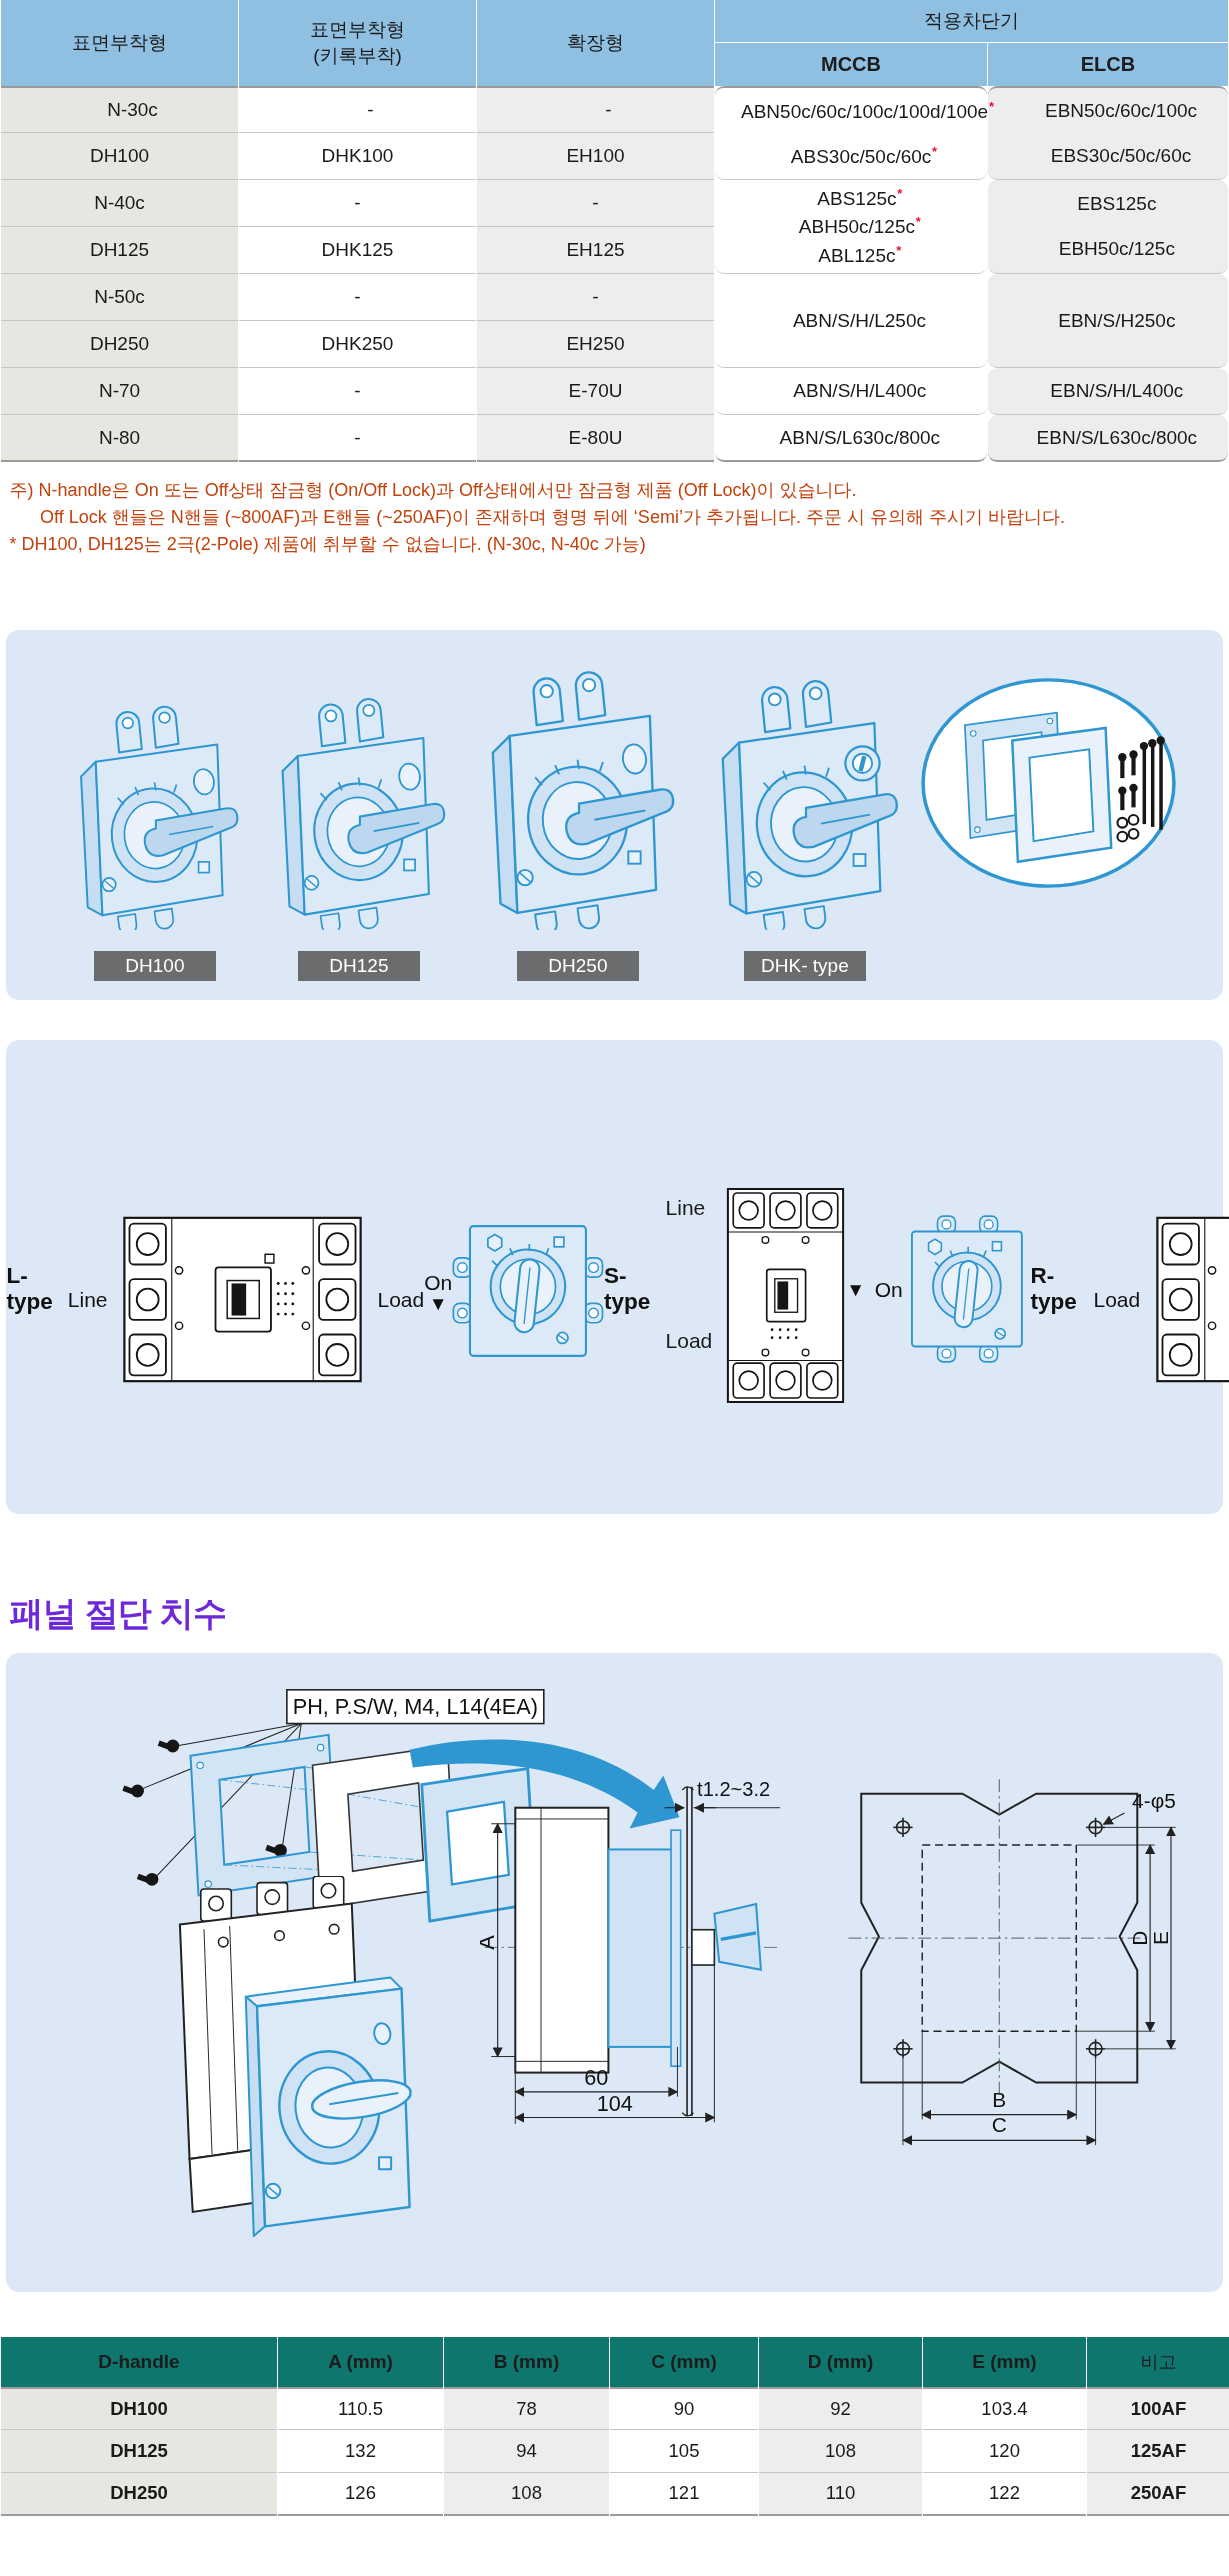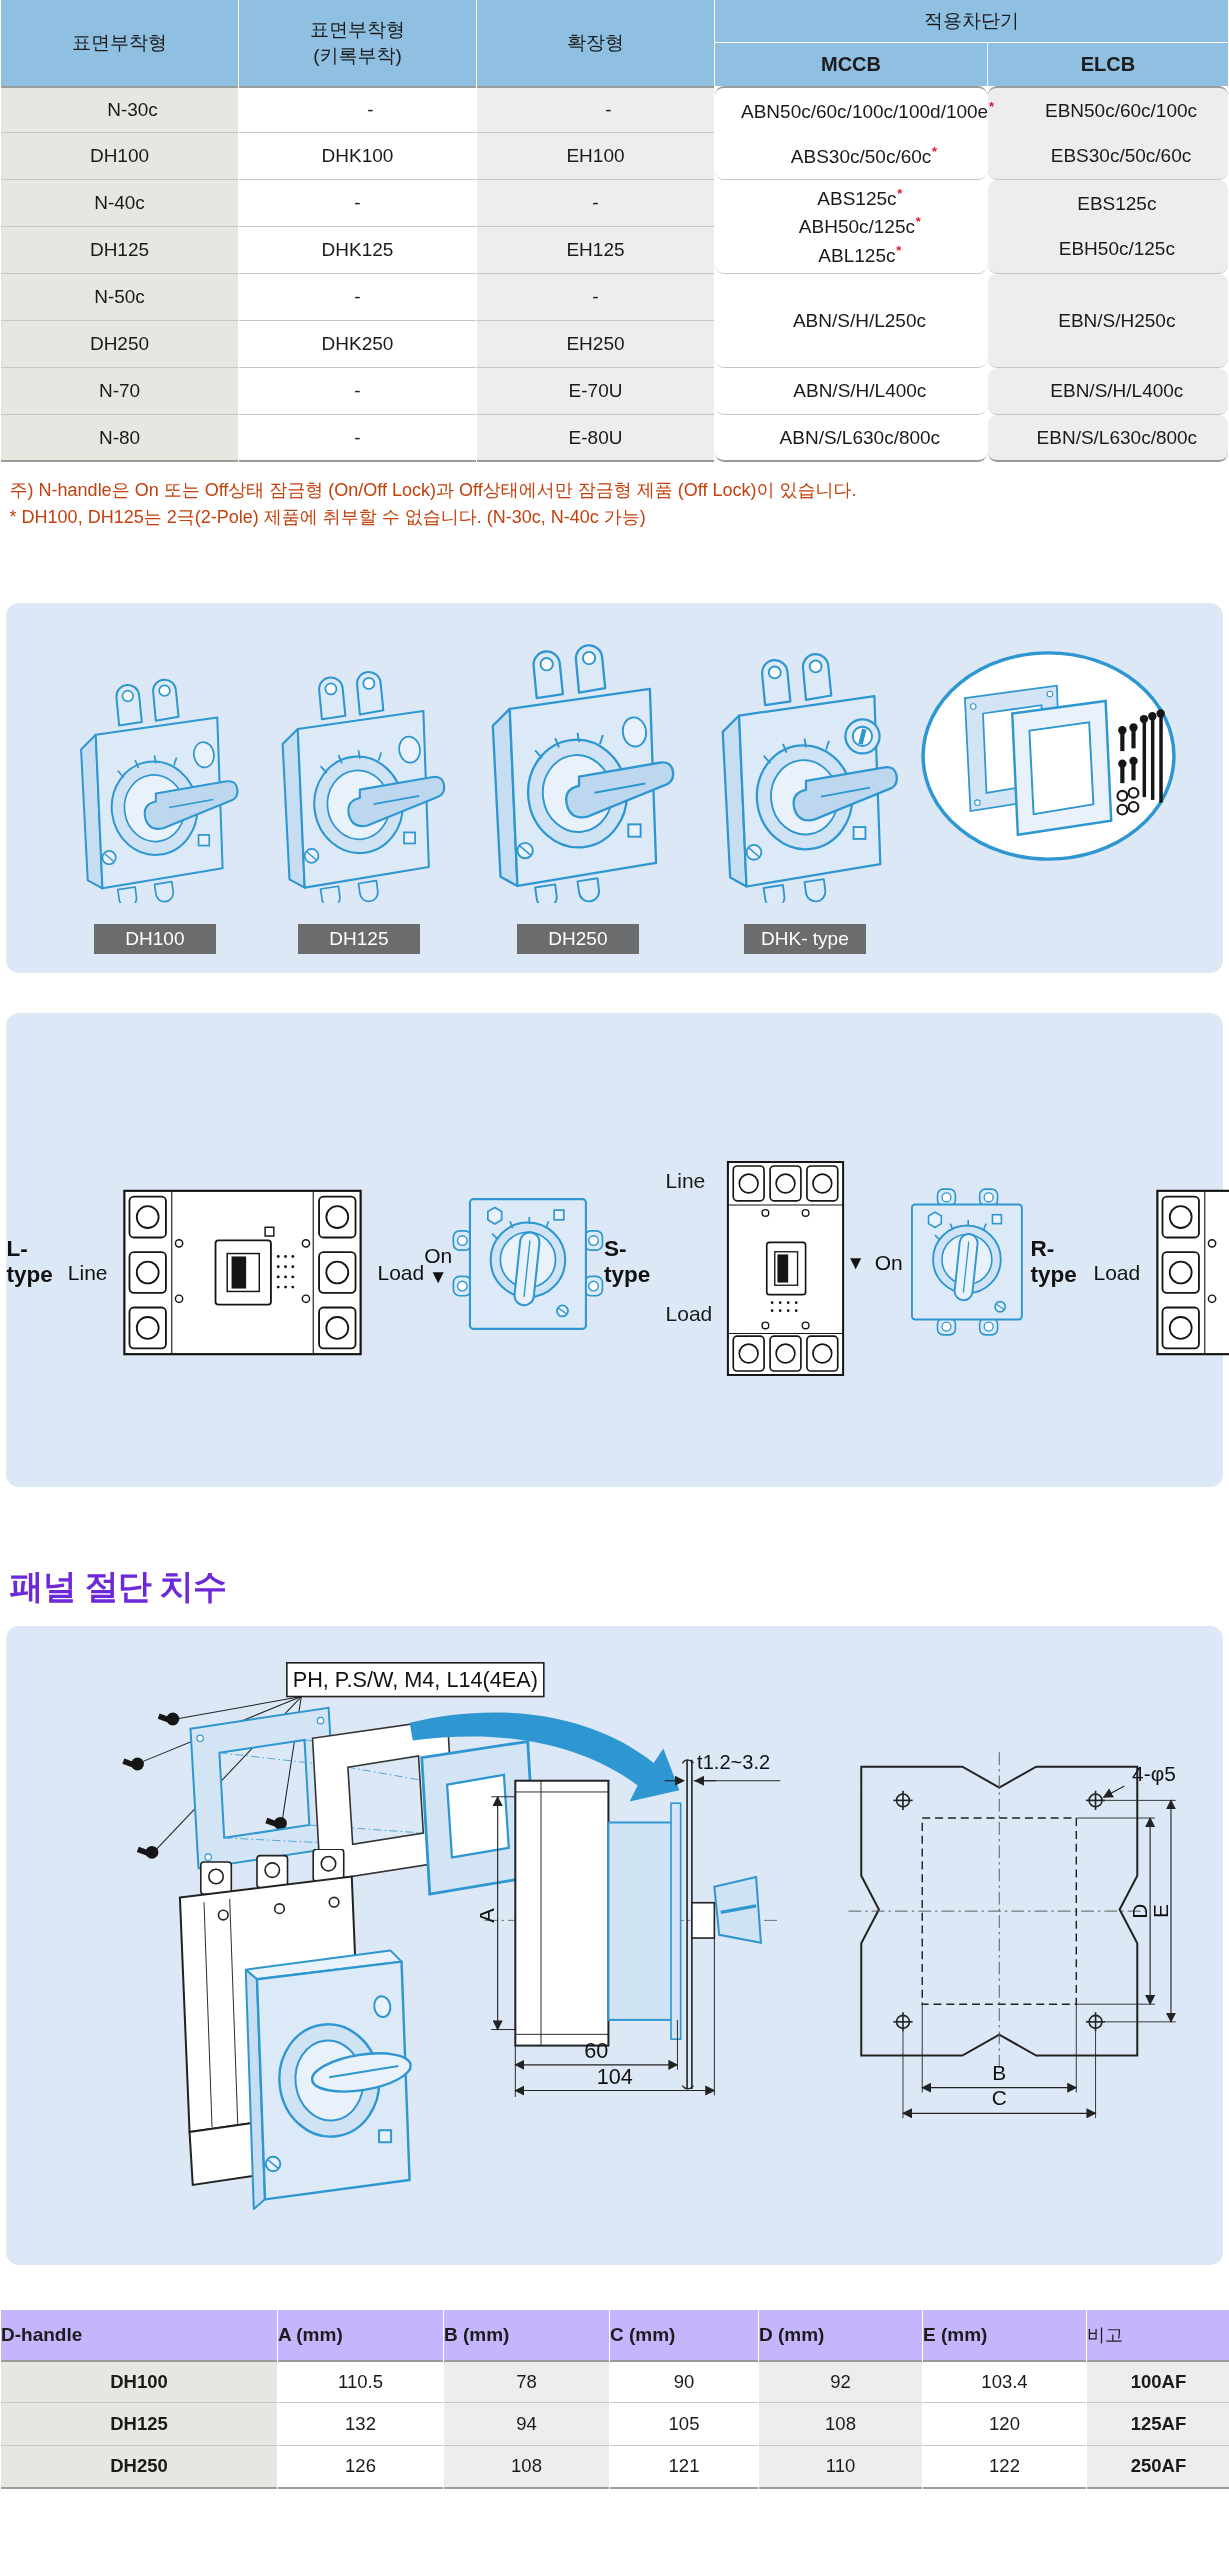--- a/index.html
+++ b/index.html
@@ -68,22 +68,22 @@
   .hp-svg { margin-top:4.8px; }
 
   
   .sec-title { margin:77px 0 16px 9.6px; font-size:34px; font-weight:bold; color:#6d28d9; letter-spacing:-0.8px; }
   .panel.cut { position:relative; height:639px; }
   .abs { position:absolute; }
 
   
   table.dt { width:1229px; border-collapse:separate; border-spacing:1.6px 0; table-layout:fixed; margin-top:45px; }
   table.dt th {
-    background:#c4b5fd; font-size:19px; font-weight:bold; color:#1c1c1c;
-    height:50px; text-align:left; vertical-align:middle;
+    background:#0f766e; font-size:19px; font-weight:bold; color:#1c1c1c;
+    height:50px; text-align:center; vertical-align:middle;
   }
   table.dt th.normal { font-weight:normal; font-size:18px; }
   table.dt tbody tr { height:43px; }
   table.dt td { font-size:18.5px; text-align:center; vertical-align:middle; border-bottom:0.8px solid #c6c6c6; }
   table.dt tbody tr:first-child td { border-top:2.4px solid #9b9b9b; }
   table.dt tbody tr:last-child td { border-bottom:2.4px solid #9b9b9b; }
   table.dt td.bold { font-weight:bold; }
 </style>
 </head>
 <body>
@@ -410,20 +410,21 @@
       <td class="bg-white">-</td>
       <td class="bg-gray">E-80U</td>
       <td class="bg-white cl">ABN/S/L630c/800c</td>
       <td class="bg-gray cl">EBN/S/L630c/800c</td>
     </tr>
   </tbody>
 </table>
 
 <div class="notes">
   <div>주) N-handle은 On 또는 Off상태 잠금형 (On/Off Lock)과  Off상태에서만 잠금형 제품 (Off Lock)이 있습니다.</div>
+  <div class="indent">Off Lock 핸들은 N핸들 (~800AF)과 E핸들 (~250AF)이 존재하며 형명 뒤에 ‘Semi’가 추가됩니다. 주문 시 유의해 주시기 바랍니다.</div>
   <div>* DH100, DH125는 2극(2-Pole) 제품에 취부할 수 없습니다. (N-30c, N-40c 가능)</div>
 </div>
 
 <div class="panel products">
   <figure class="product">
     <svg width="201" height="227" viewBox="0 0 300 340">
         <use href="#pu"></use>
       </svg>
     <figcaption class="label-box">DH100</figcaption>
   </figure>

